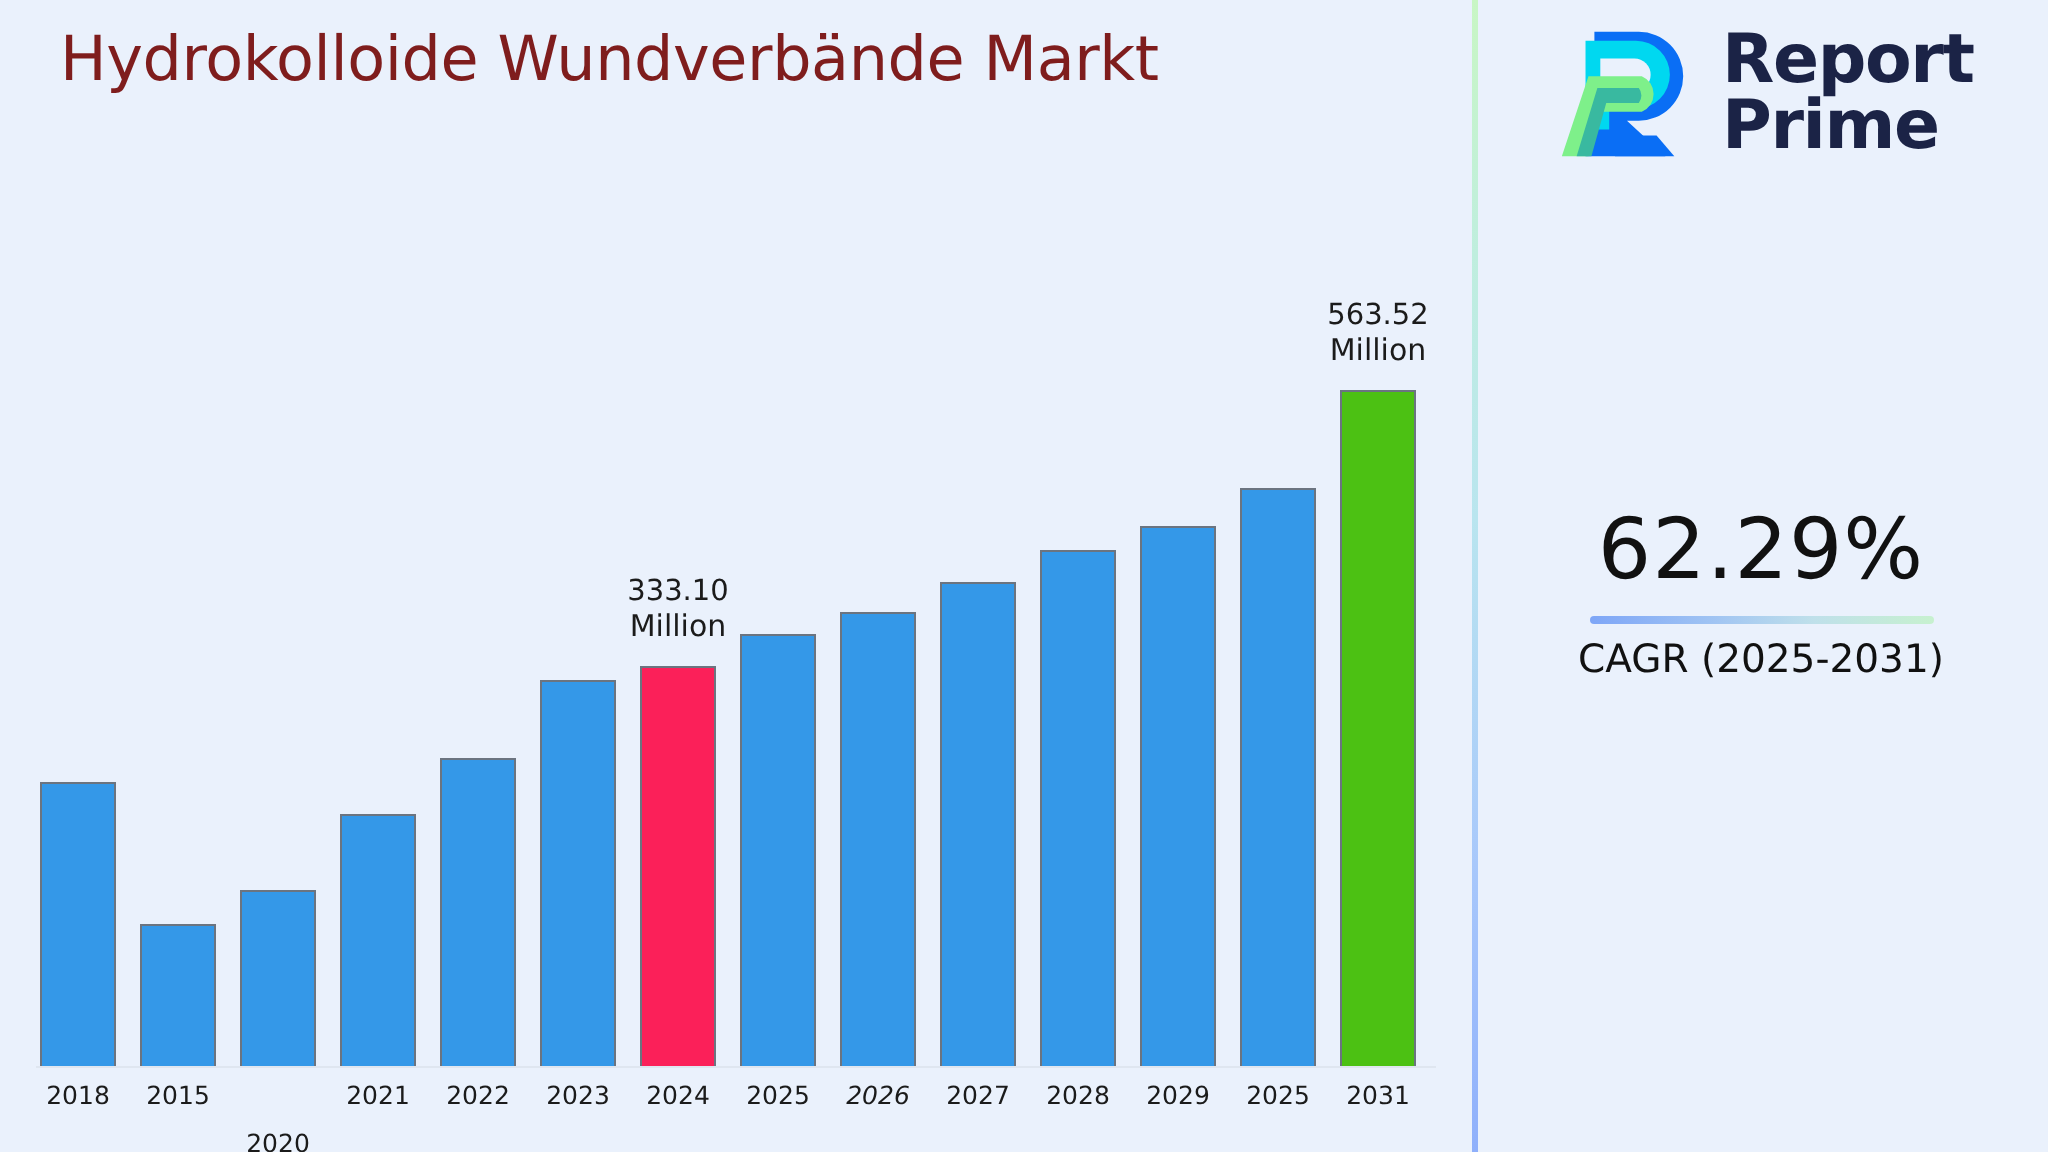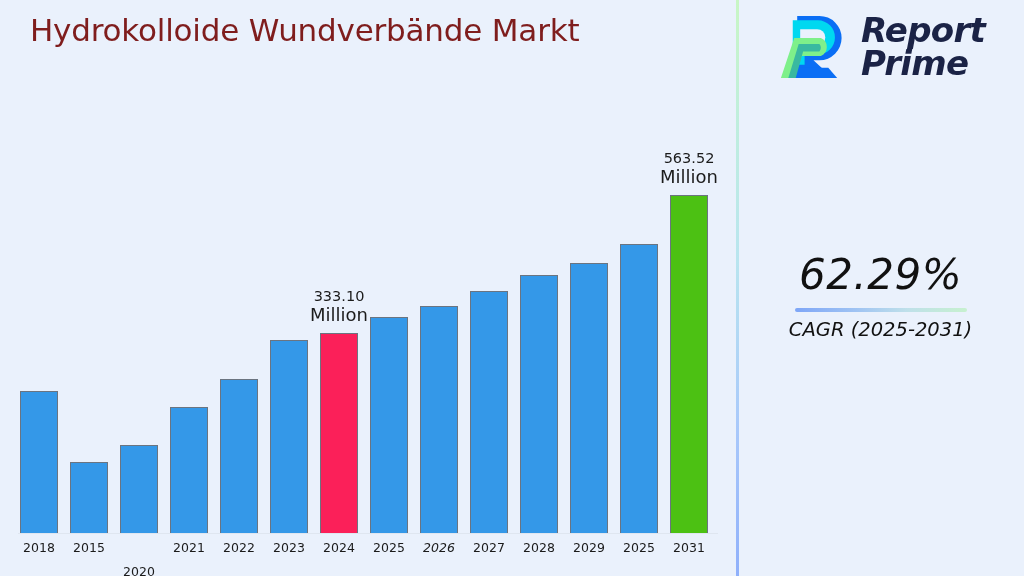--- a/index.html
+++ b/index.html
@@ -87,40 +87,39 @@
     line-height: 1.05;
     color: #1b1b1b;
     pointer-events: none;
   }
   .value-label .num {
     display: block;
     font-size: 14.5px;
   }
   .value-label .unit {
     display: block;
-    font-size: 18px;
+    font-size: 15px;
     margin-top: 2px;
   }
 
   
   .divider {
     position: absolute;
     left: 736px;
     top: 0;
     width: 3px;
     height: 576px;
     background: linear-gradient(to bottom, #c8f6c4 0%, #bfeede 22%, #b9e5ef 45%, #a8c8fb 75%, #8fb0fb 100%);
   }
 
   
   .info-panel {
     position: relative;
     flex: 1 1 auto;
     height: 465px;
-    font-style: italic;
   }
 
   .logo {
     position: absolute;
     left: 38px;
     top: 10px;
     display: flex;
     align-items: center;
     gap: 12px;
   }

